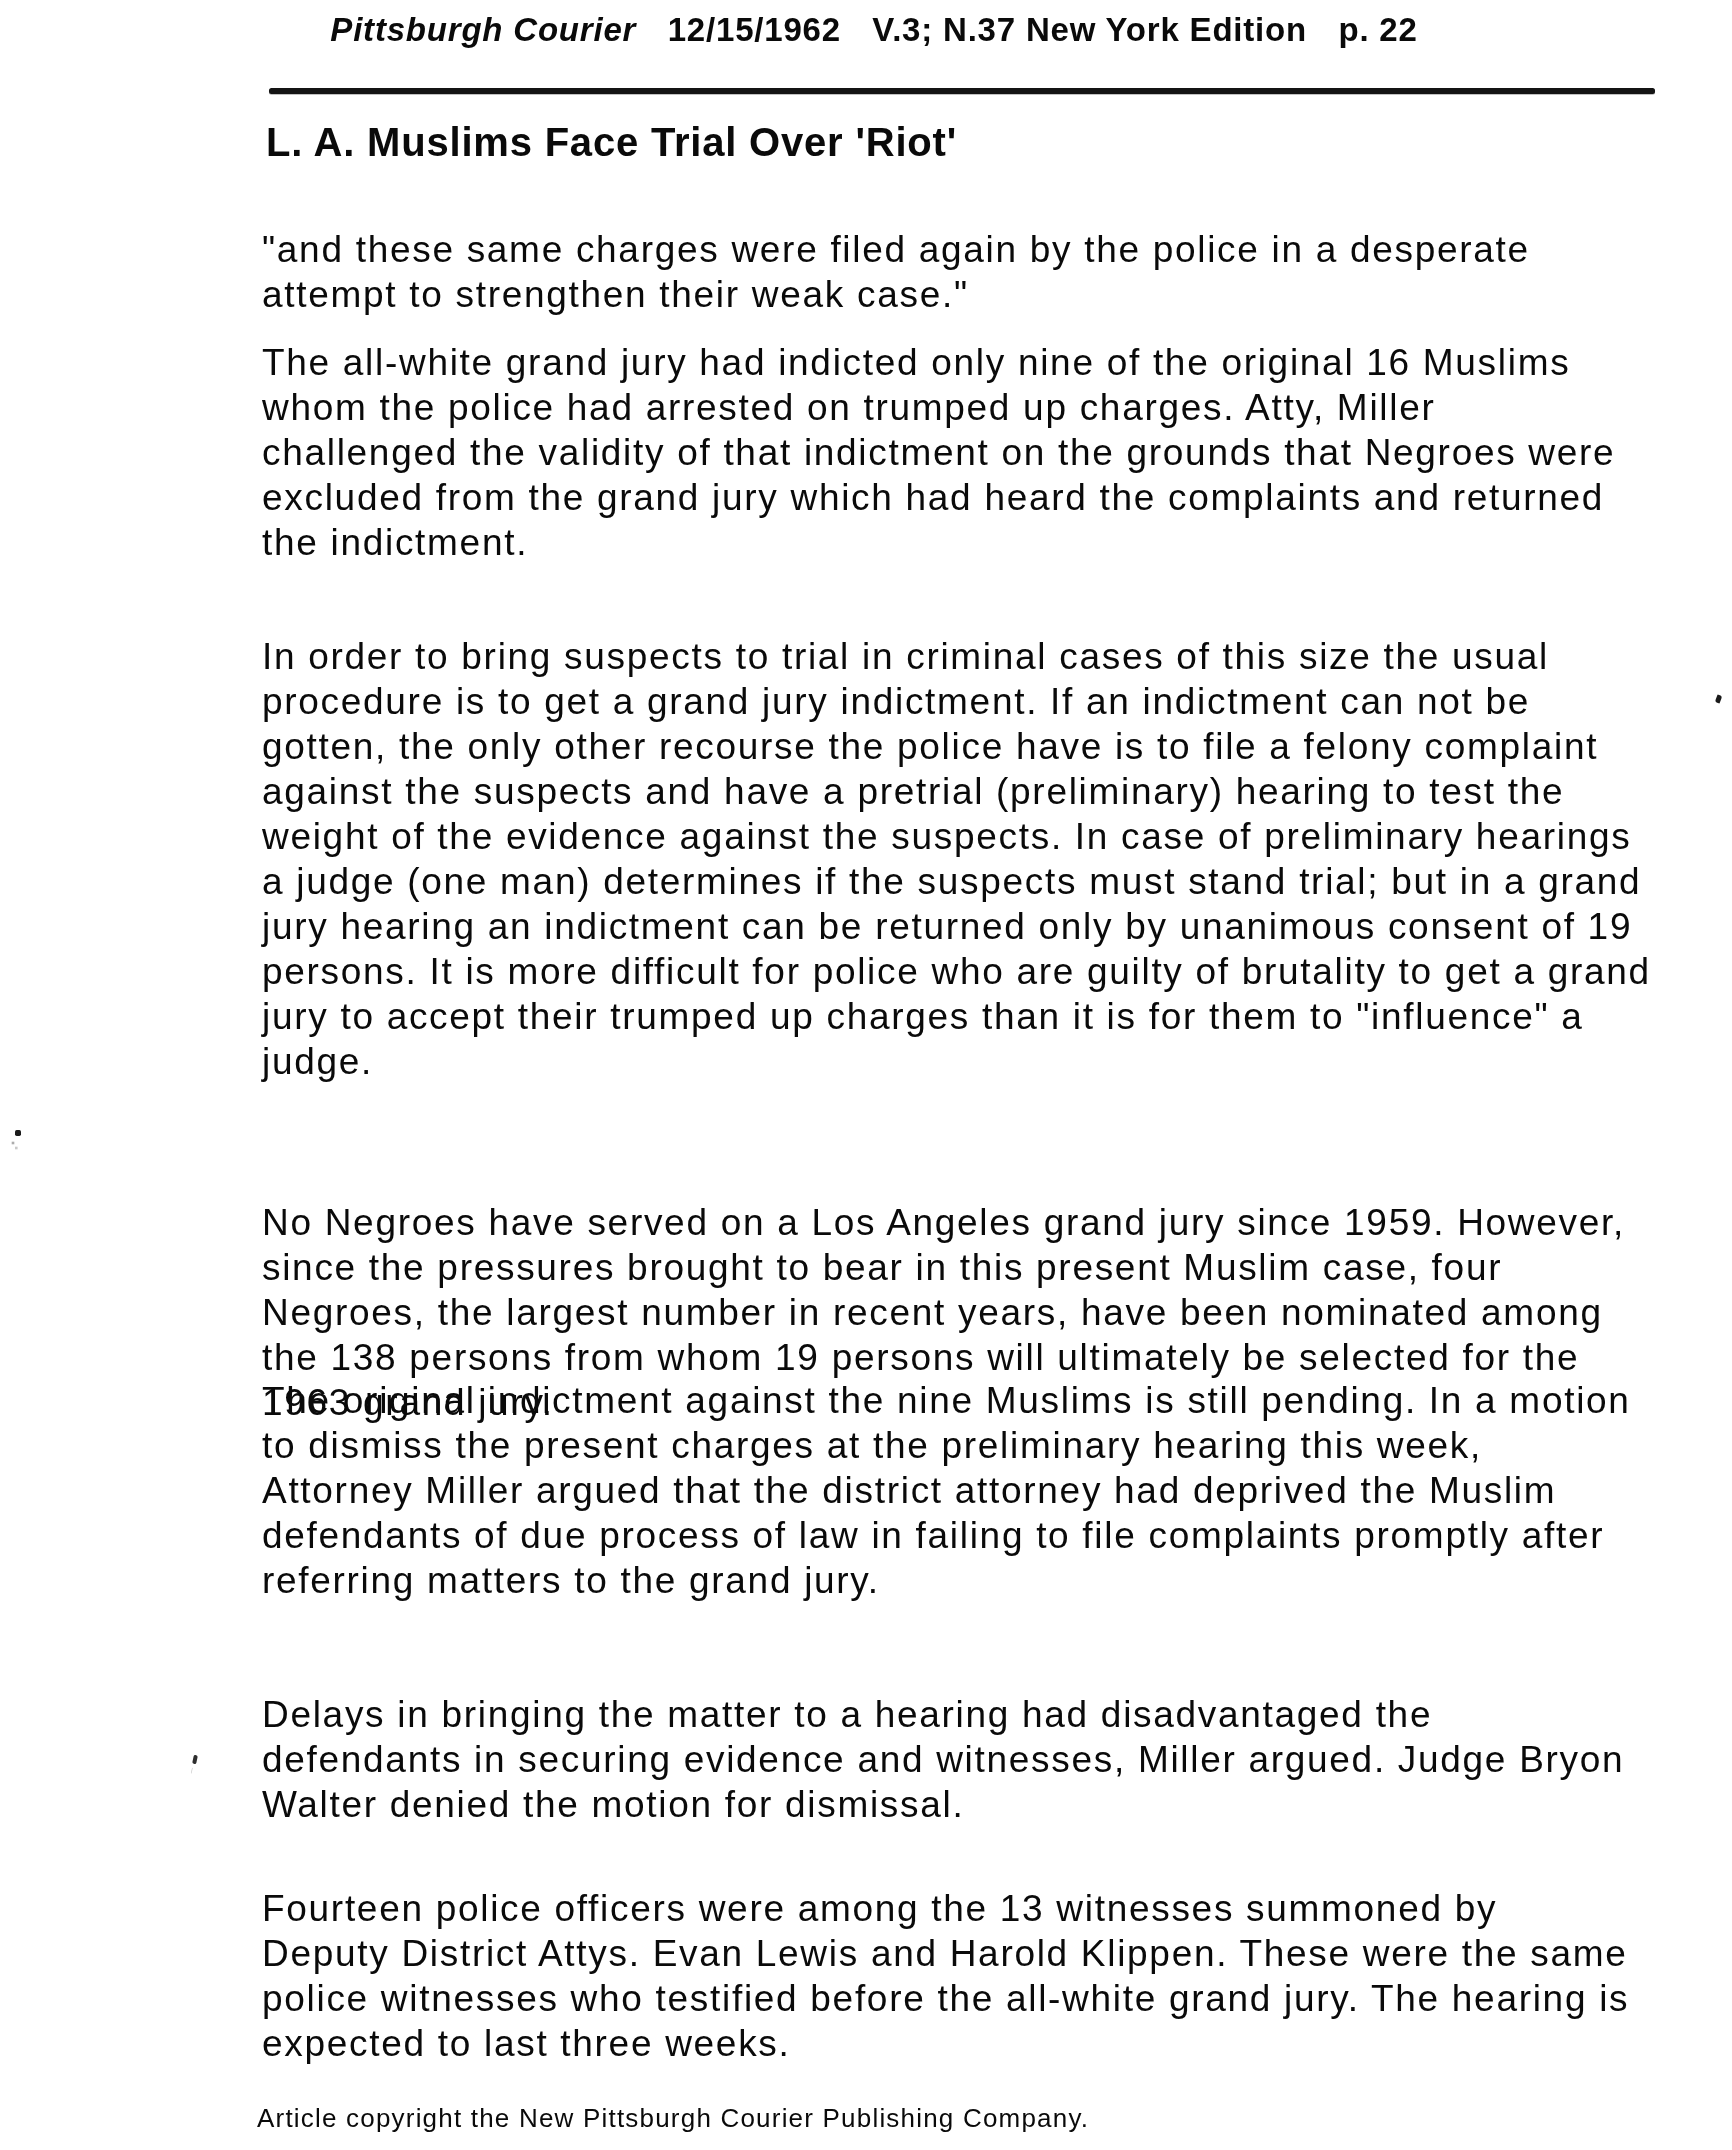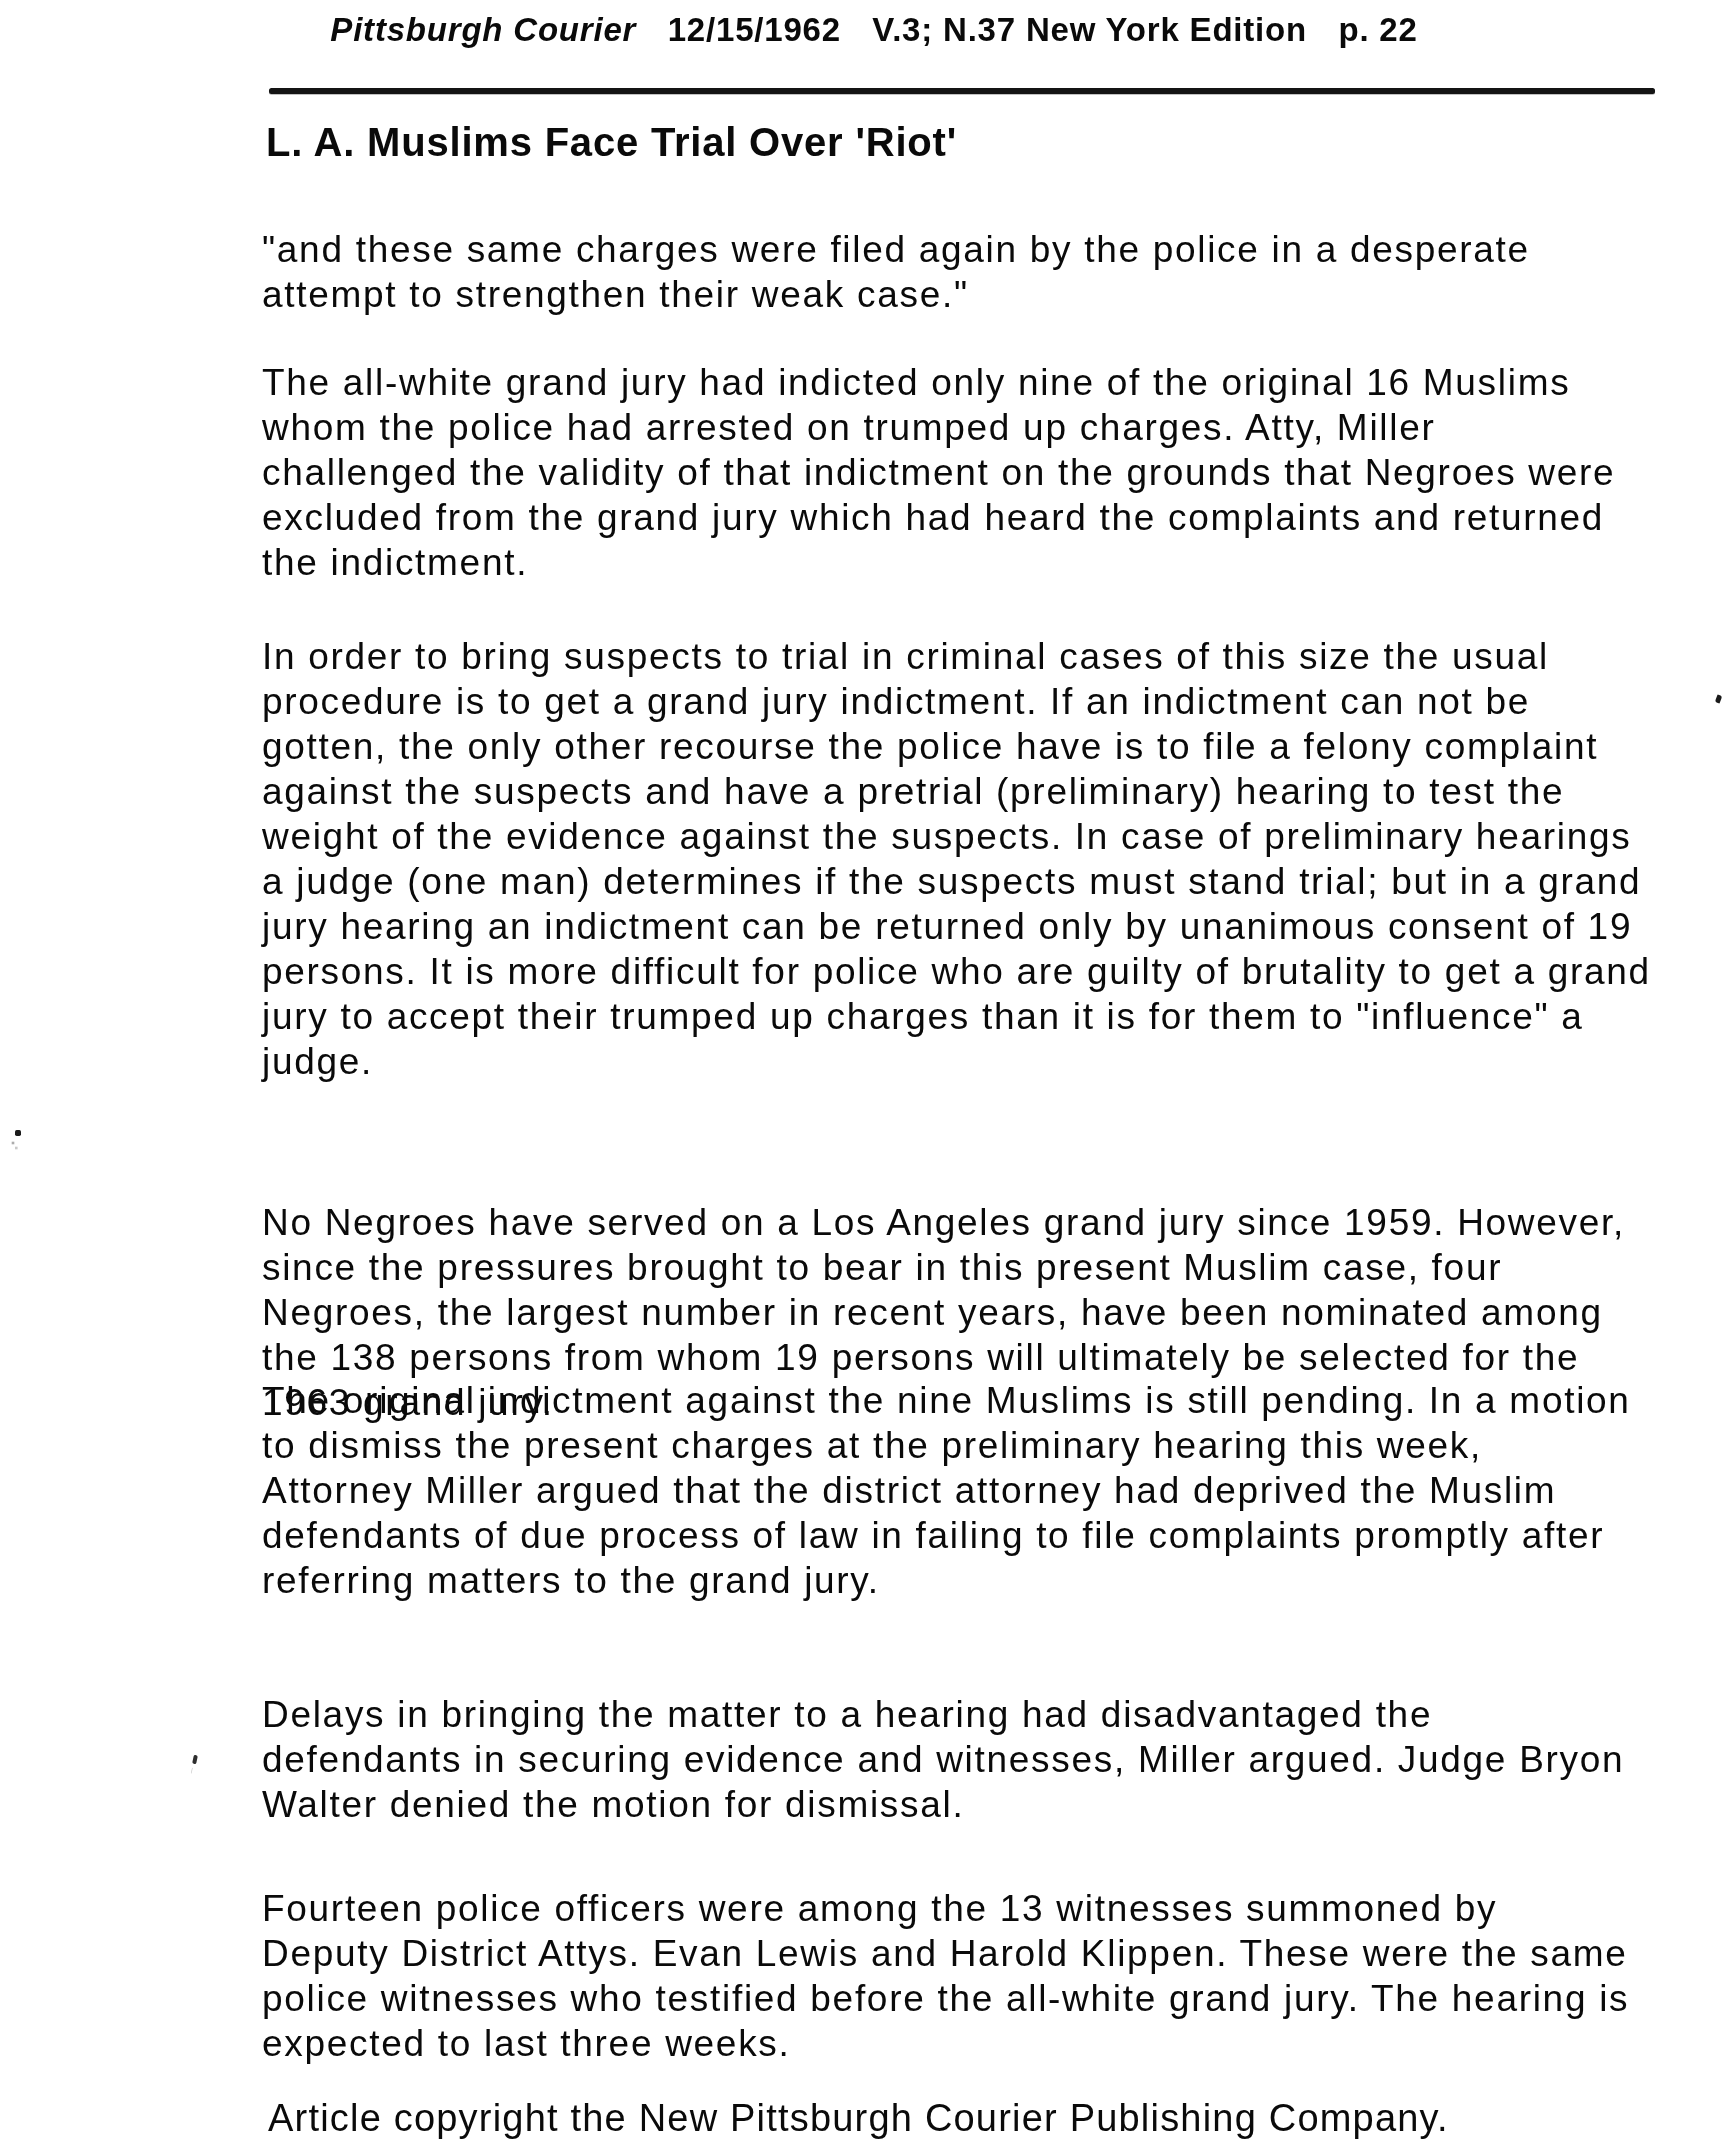--- a/index.html
+++ b/index.html
@@ -66,25 +66,24 @@
     margin: 0;
     font-size: 37px;
     line-height: 45px;
     letter-spacing: 1.7px;
     white-space: pre;
   }
   .footer {
     position: absolute;
     top: 2098px;
     left: 257px;
-    font-size: 38px;
+    font-size: 26px;
     line-height: 40px;
     letter-spacing: 1.2px;
     white-space: pre;
-    margin-left: 11px;
   }
   
   .artifact {
     position: absolute;
     background: #1a1a1a;
   }
   .artifact.dot-left {
     top: 1130px;
     left: 15px;
     width: 5.8px;
@@ -123,21 +122,21 @@
     <span class="seg">p. 22</span>
   </div>
 
   <div class="rule"></div>
 
   <h1 class="headline" style="margin:0; font-weight:bold;">L. A. Muslims Face Trial Over 'Riot'</h1>
 
   <div class="body-text">
     <p class="para" style="top:227px">"and these same charges were filed again by the police in a desperate
 attempt to strengthen their weak case."</p>
-    <p class="para" style="top:360px">The all-white grand jury had indicted only nine of the original 16 Muslims
+    <p class="para" style="top:340px">The all-white grand jury had indicted only nine of the original 16 Muslims
 whom the police had arrested on trumped up charges. Atty, Miller
 challenged the validity of that indictment on the grounds that Negroes were
 excluded from the grand jury which had heard the complaints and returned
 the indictment.</p>
     <p class="para" style="top:634px">In order to bring suspects to trial in criminal cases of this size the usual
 procedure is to get a grand jury indictment. If an indictment can not be
 gotten, the only other recourse the police have is to file a felony complaint
 against the suspects and have a pretrial (preliminary) hearing to test the
 weight of the evidence against the suspects. In case of preliminary hearings
 a judge (one man) determines if the suspects must stand trial; but in a grand

